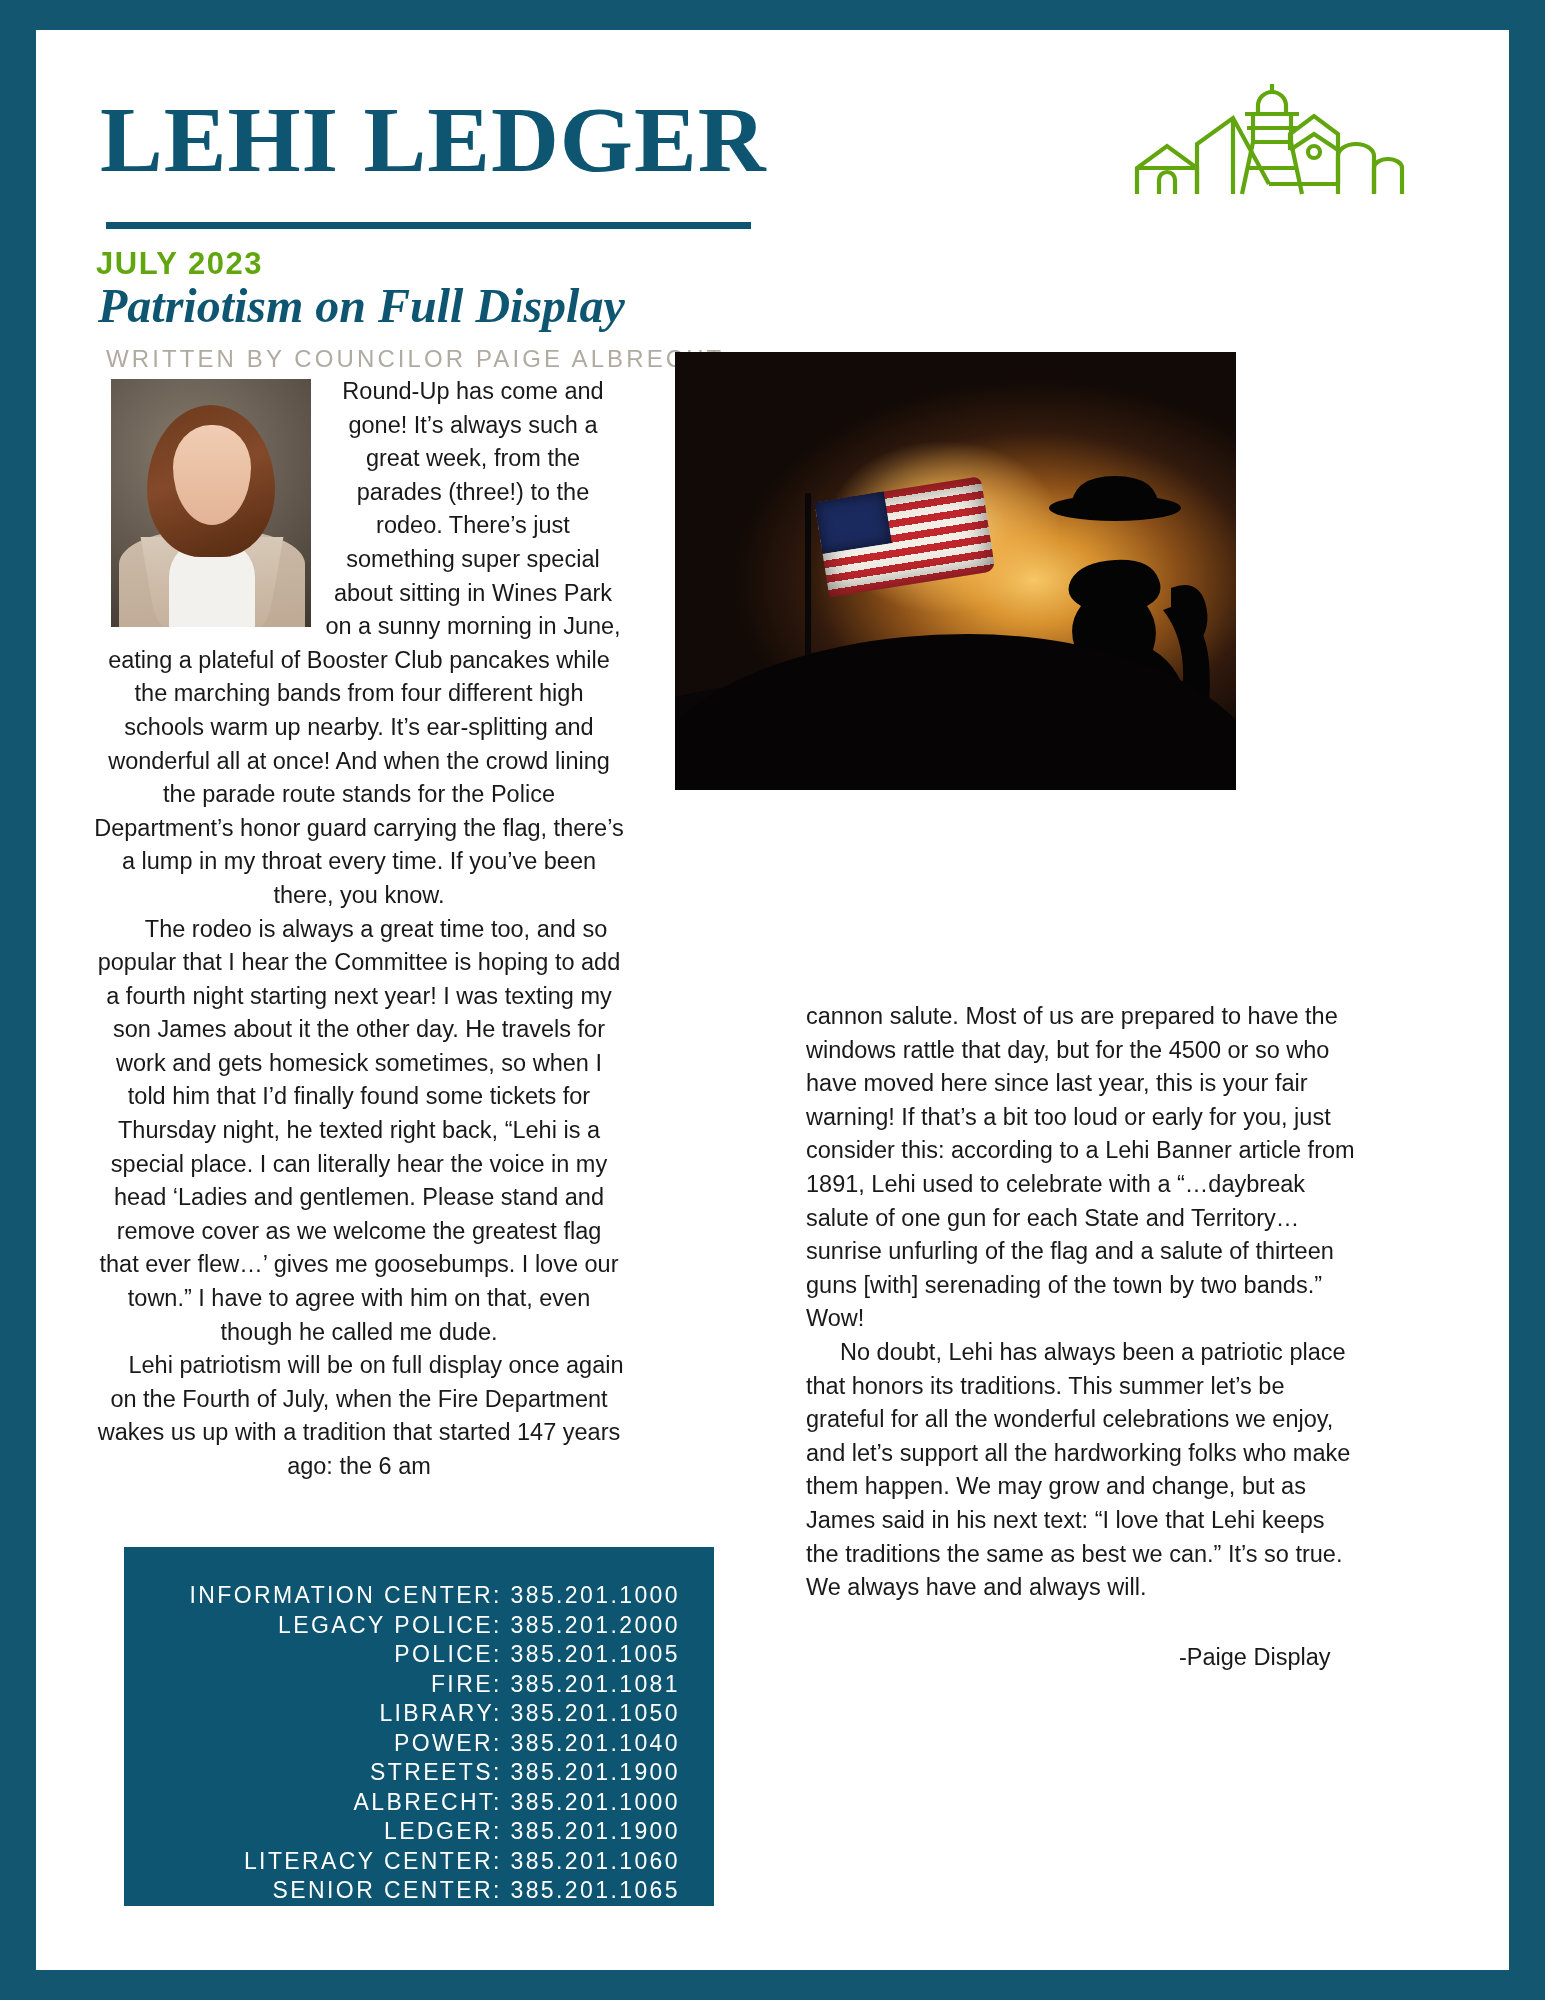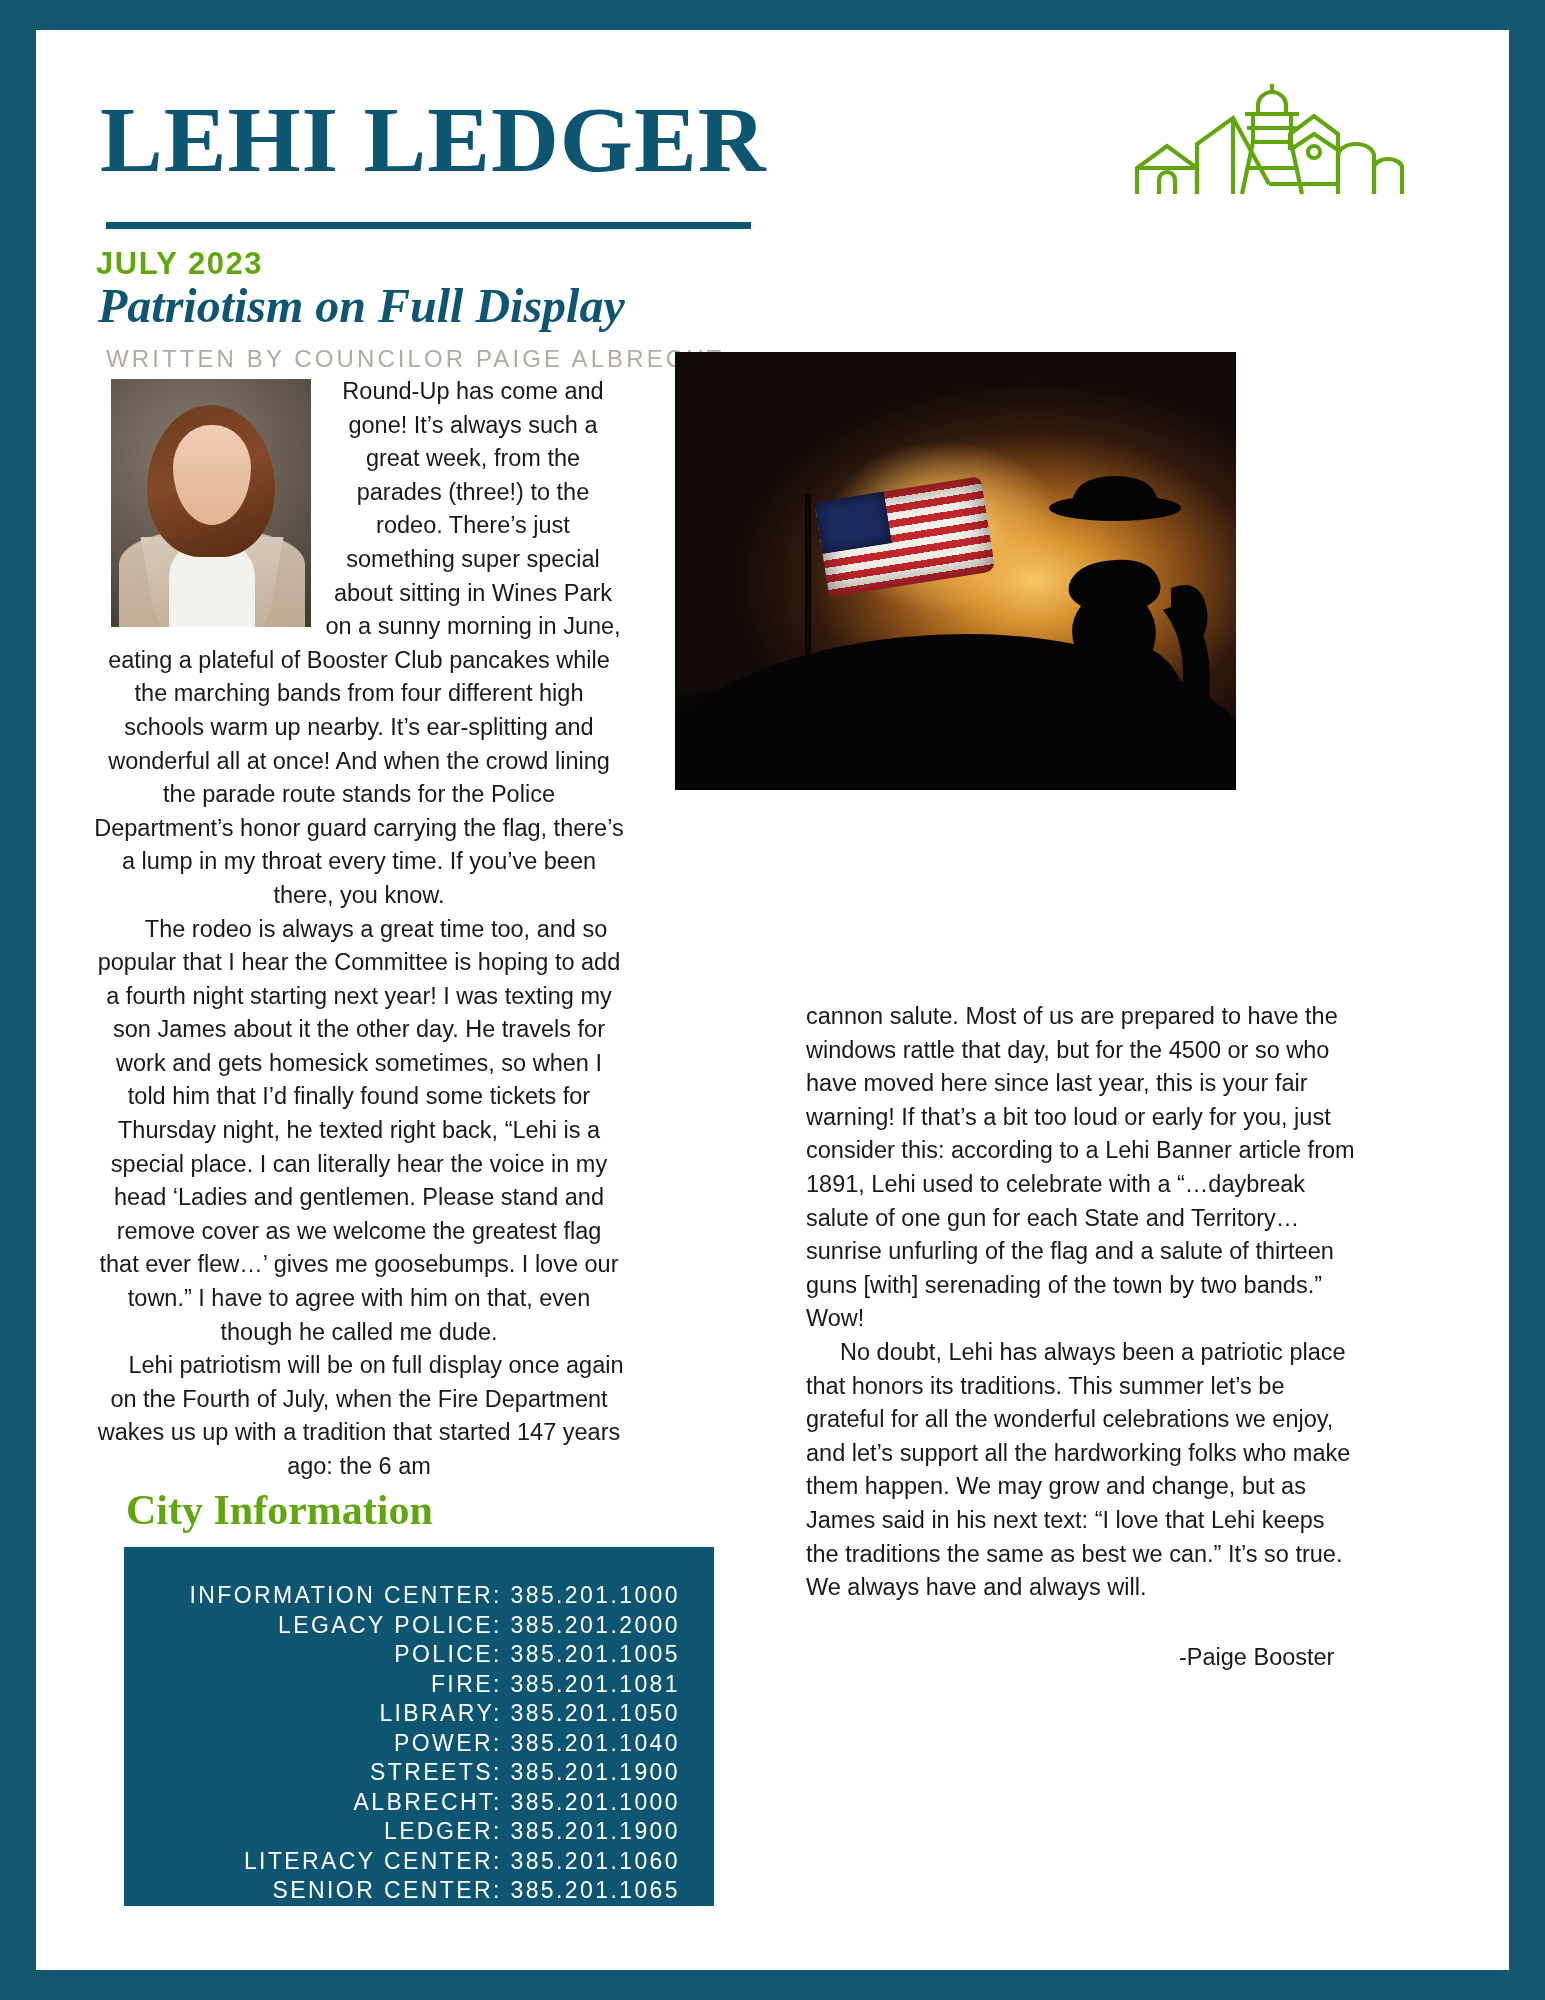--- a/index.html
+++ b/index.html
@@ -402,23 +402,22 @@
     <p> Round-Up has come and gone! It’s always such a great week, from the parades (three!) to the rodeo. There’s just something super special about sitting in Wines Park on a sunny morning in June, eating a plateful of Booster Club pancakes while the marching bands from four different high schools warm up nearby. It’s ear-splitting and wonderful all at once! And when the crowd lining the parade route stands for the Police Department’s honor guard carrying the flag, there’s a lump in my throat every time. If you’ve been there, you know.</p>
     <p class="indent">The rodeo is always a great time too, and so popular that I hear the Committee is hoping to add a fourth night starting next year! I was texting my son James about it the other day. He travels for work and gets homesick sometimes, so when I told him that I’d finally found some tickets for Thursday night, he texted right back, “Lehi is a special place. I can literally hear the voice in my head ‘Ladies and gentlemen. Please stand and remove cover as we welcome the greatest flag that ever flew…’ gives me goosebumps. I love our town.” I have to agree with him on that, even though he called me dude.</p>
     <p class="indent">Lehi patriotism will be on full display once again on the Fourth of July, when the Fire Department wakes us up with a tradition that started 147 years ago: the 6 am</p>
   </div>
 
   <div class="col-right">
     <p>cannon salute. Most of us are prepared to have the windows rattle that day, but for the 4500 or so who have moved here since last year, this is your fair warning! If that’s a bit too loud or early for you, just consider this: according to a Lehi Banner article from 1891, Lehi used to celebrate with a “…daybreak salute of one gun for each State and Territory…sunrise unfurling of the flag and a salute of thirteen guns [with] serenading of the town by two bands.” Wow!</p>
     <p class="indent">No doubt, Lehi has always been a patriotic place that honors its traditions. This summer let’s be grateful for all the wonderful celebrations we enjoy, and let’s support all the hardworking folks who make them happen. We may grow and change, but as James said in his next text: “I love that Lehi keeps the traditions the same as best we can.” It’s so true. We always have and always will.</p>
   </div>
 
-  <div class="signature">-Paige Booster</div>
-
-  <div class="city-info-head">City Information</div>
+  <div class="signature">-Paige Display</div>
+
   <div class="info-box">
     <div id="contact-list">
         <div class="info-line">INFORMATION CENTER: 385.201.1000</div>
         <div class="info-line">LEGACY POLICE: 385.201.2000</div>
         <div class="info-line">POLICE: 385.201.1005</div>
         <div class="info-line">FIRE: 385.201.1081</div>
         <div class="info-line">LIBRARY: 385.201.1050</div>
         <div class="info-line">POWER: 385.201.1040</div>
         <div class="info-line">STREETS: 385.201.1900</div>
         <div class="info-line">ALBRECHT: 385.201.1000</div>

